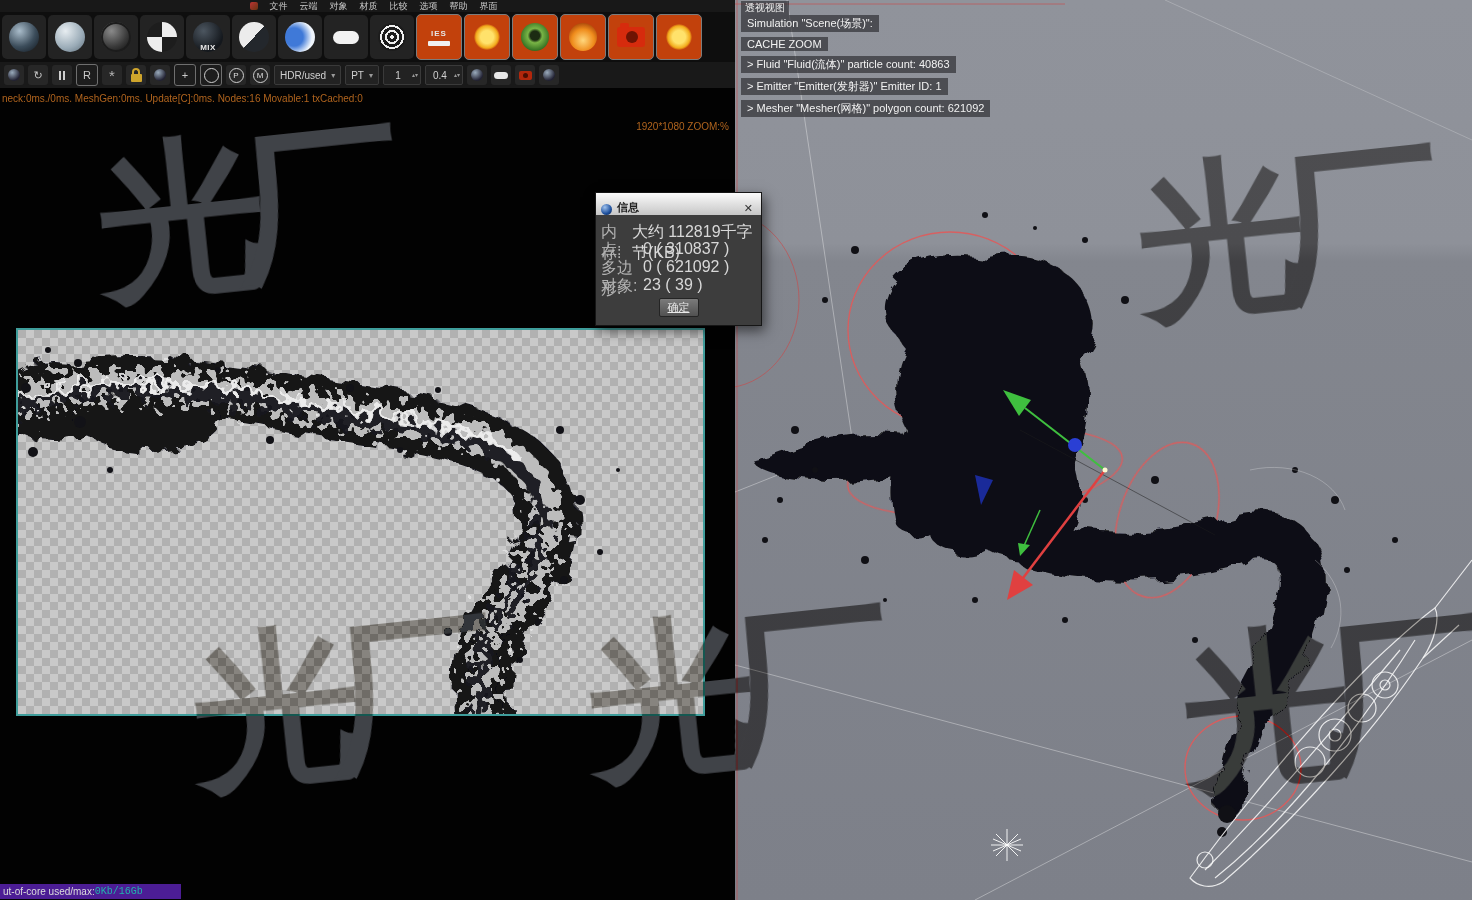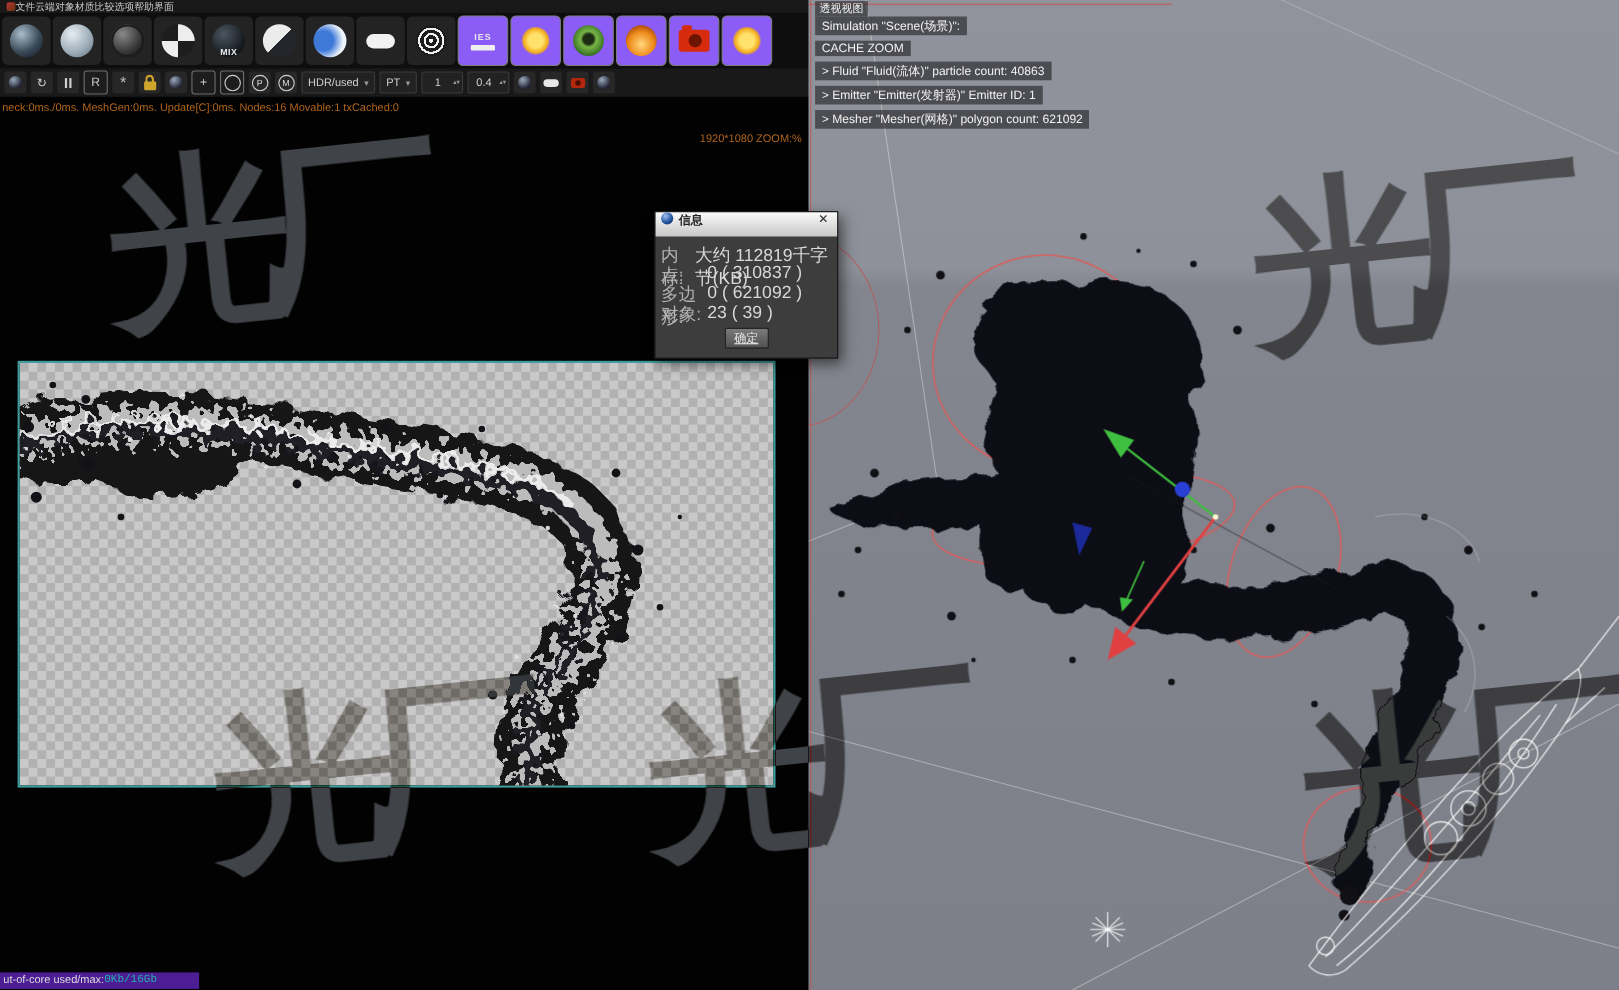--- a/index.html
+++ b/index.html
@@ -2,30 +2,30 @@
 <html><head>
 <meta charset="utf-8">
 <style>
   html,body{margin:0;padding:0;background:#000;}
   .app{position:relative;width:1472px;height:900px;overflow:hidden;
        font-family:"Liberation Sans",sans-serif;background:#000;}
 
   
   .left-panel{position:absolute;left:0;top:0;width:735px;height:900px;background:#020202;}
   .menubar{position:absolute;left:0;top:0;width:735px;height:12px;background:#181818;
-           display:flex;align-items:center;padding-left:6px;
-           font-size:9px;color:#c9c9c9;}
+           display:flex;align-items:center;gap:12px;padding-left:6px;
+           font-size:9px;color:#c9c9c9;justify-content:center;}
   .menubar .logo{width:8px;height:8px;border-radius:2px;background:linear-gradient(135deg,#b33,#631);}
   .menubar span{cursor:default;}
 
   .toolbar-main{position:absolute;left:0;top:12px;width:735px;height:50px;background:#0e0e0e;
                 display:flex;align-items:center;gap:2px;padding-left:2px;}
   .tb{width:44px;height:44px;background:#232323;border-radius:5px;flex:0 0 auto;
       display:flex;align-items:center;justify-content:center;position:relative;}
-  .tb.boxed{border:1px solid #7c7c7c;background:#8b5cf6;}
+  .tb.boxed{border:1px solid #7c7c7c;background:#c2410c;}
   .ball{width:30px;height:30px;border-radius:50%;display:flex;align-items:flex-end;justify-content:center;}
   .ball-glossy{background:radial-gradient(circle at 35% 30%,#a9bcca,#3c4d5b 55%,#0e141b);}
   .ball-matte{background:radial-gradient(circle at 35% 30%,#e7edf1,#9aabb7 60%,#5d6d79);}
   .ball-metal{background:radial-gradient(circle at 35% 30%,#8a8a8a,#3a3a3a 55%,#050505);box-shadow:inset 0 0 0 2px #1c1c1c;}
   .ball-checker{background:conic-gradient(#ededed 25%,#1d1d1d 0 50%,#ededed 0 75%,#1d1d1d 0);}
   .ball-mix{background:radial-gradient(circle at 35% 30%,#4c5660,#14181d 70%);}
   .ball-mix i{font-style:normal;font-size:8px;font-weight:bold;color:#e8e8e8;letter-spacing:.5px;}
   .ball-half{background:linear-gradient(135deg,#ececec 50%,#23272c 50%);}
   .ball-daylight{background:radial-gradient(circle at 30% 50%,#3f79d8 35%,#eef4fb 70%);}
   .capsule{width:26px;height:13px;border-radius:7px;background:#f2f2f2;}
@@ -87,21 +87,21 @@
   .vp-label{position:absolute;left:6px;top:1px;font-size:10px;color:#f0f0f0;
       background:rgba(42,42,46,.65);padding:0 4px;}
   .overlay-lines{position:absolute;left:6px;top:15px;}
   .overlay-lines div{display:table;background:rgba(44,44,48,.68);color:#f2f2f2;
       font-size:11px;padding:1px 6px;margin-bottom:5px;white-space:nowrap;}
 
   
   .dialog{position:absolute;left:595px;top:192px;width:165px;background:#3d3d3d;
       border:1px solid #161616;box-shadow:3px 5px 12px rgba(0,0,0,.55);z-index:60;}
   .dialog-title{height:22px;background:linear-gradient(180deg,#fbfbfb,#c6c6c6);
-      display:flex;align-items:flex-start;gap:5px;padding:0 5px;}
+      display:flex;align-items:flex-end;gap:5px;padding:0 5px;}
   .dialog-title .orb{width:11px;height:11px;border-radius:50%;
       background:radial-gradient(circle at 35% 30%,#9fc2ee,#1d4f9c 60%,#0a1f44);}
   .dialog-title b{font-size:11px;color:#222;font-weight:bold;}
   .dialog-close{margin-left:auto;font-size:11px;color:#333;cursor:pointer;padding:0 3px;}
   .dialog-body{padding:7px 5px 8px 5px;}
   .drow{display:flex;height:18px;align-items:flex-start;font-size:16px;}
   .drow .dl{width:42px;color:#b2b2b2;}
   .drow .dv{color:#d8d8d8;}
   .dialog-btn-row{display:flex;justify-content:center;padding-top:4px;}
   .dialog-btn{width:38px;height:17px;background:linear-gradient(180deg,#7b7b7b,#515151);

